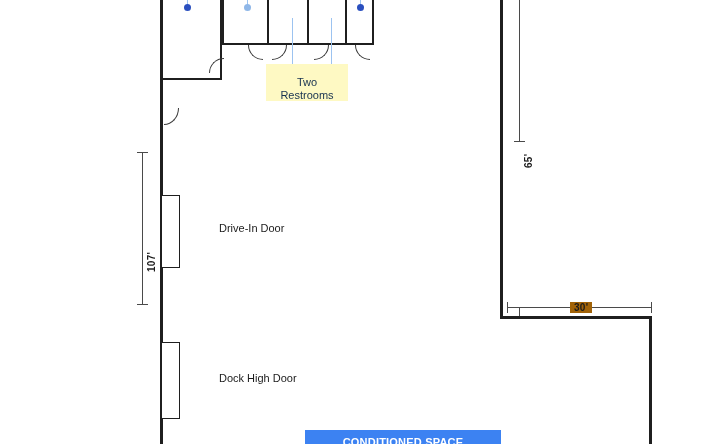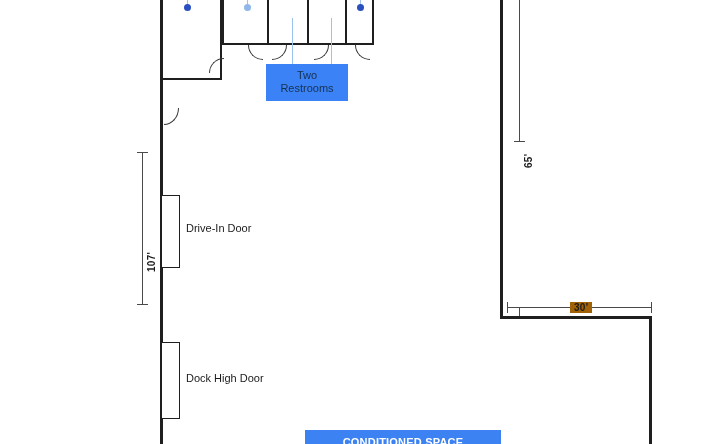--- a/index.html
+++ b/index.html
@@ -37,29 +37,30 @@
   }
   .dimlabel.vert {
     transform: rotate(-90deg);
     transform-origin: left top;
   }
   .room-label {
     position: absolute;
     font-size: 11px;
     color: #1a1a1a;
     white-space: nowrap;
+    margin-left: 33px;
   }
   .callout {
     position: absolute;
-    background: #3b82f6;
+    background: #fef9c3;
     color: #16314f;
     font-size: 11px;
     line-height: 13px;
     text-align: center;
-    padding: 5px 8px;
+    padding: 12px 8px;
     box-sizing: border-box;
   }
   .callout-strong {
     position: absolute;
     background: #3c82f2;
     color: #ffffff;
     font-size: 11px;
     font-weight: bold;
     line-height: 14px;
     text-align: center;

